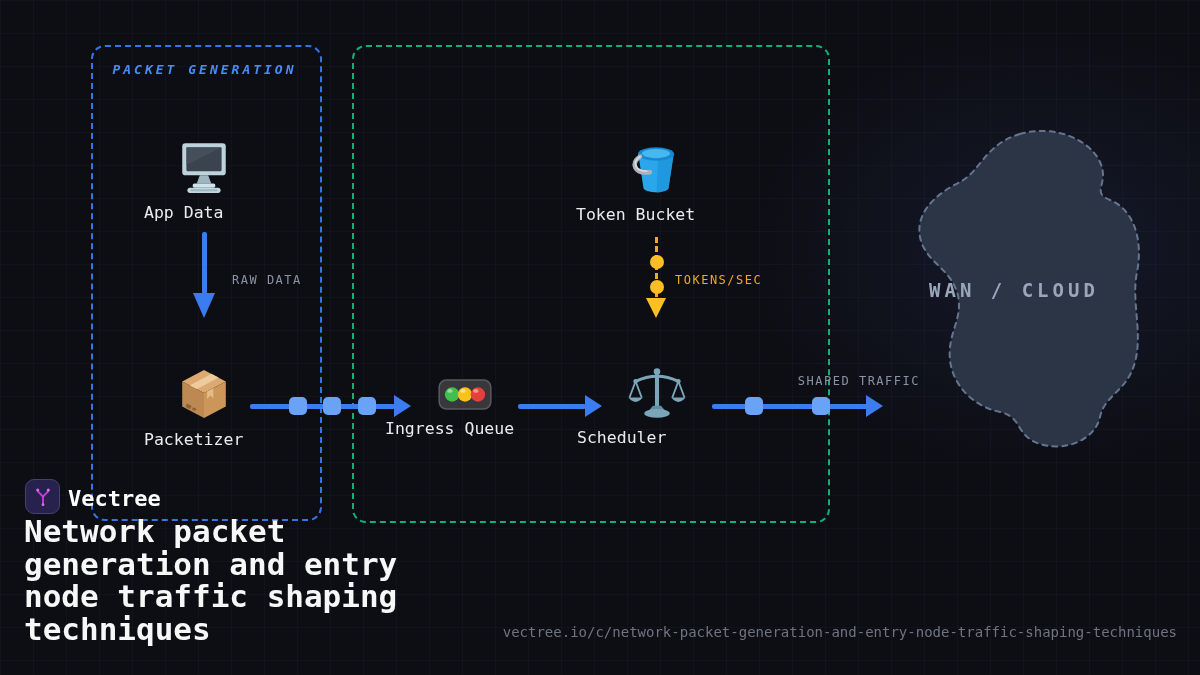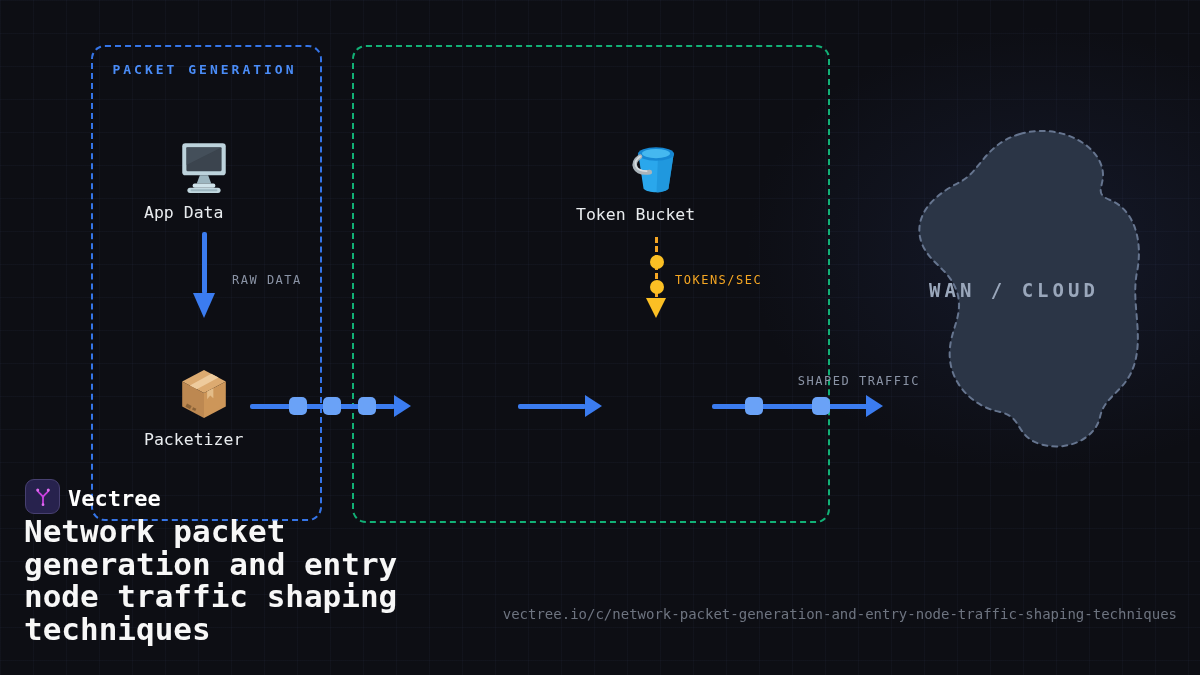--- a/index.html
+++ b/index.html
@@ -10,21 +10,21 @@
       radial-gradient(420px 320px at 1040px 250px, rgba(48,64,118,0.22), transparent 70%),
       linear-gradient(rgba(130,150,210,0.045) 1px, transparent 1px),
       linear-gradient(90deg, rgba(130,150,210,0.045) 1px, transparent 1px);
     background-size:auto, 33px 33px, 33px 33px;
     font-family:"DejaVu Sans Mono", monospace;
   }
   .group-box{position:absolute;border:2px dashed;border-radius:14px;}
   .group-box.blue{left:91px;top:45px;width:227px;height:472px;border-color:#3575e8;}
   .group-box.green{left:352px;top:45px;width:474px;height:474px;border-color:#12b076;}
   .group-title{position:absolute;top:62px;font-weight:bold;font-size:13px;letter-spacing:3px;text-align:center;}
-  .group-title.blue{left:91px;width:227px;color:#4a8cf7;}
+  .group-title.blue{left:91px;width:227px;color:#4a8cf7;font-style:italic;}
   .group-title.green{left:352px;width:474px;color:#2ecc8f;}
 
   .node{position:absolute;text-align:left;}
   .node .icon{display:flex;justify-content:center;align-items:flex-end;}
   .nlabel{margin-top:9px;font-size:16.5px;color:#e9ecef;}
 
   
   .vline{position:absolute;left:202px;top:232px;width:5px;height:62px;background:#3b7cf0;border-radius:2px;}
   .vhead{position:absolute;left:193px;top:293px;width:0;height:0;
     border-left:11px solid transparent;border-right:11px solid transparent;border-top:25px solid #3b7cf0;}
@@ -46,21 +46,21 @@
   
   .cloud-label{position:absolute;left:929px;top:279px;width:200px;text-align:left;
     color:#9aa7bb;font-weight:bold;font-size:19px;letter-spacing:4px;}
 
   
   .logo{position:absolute;left:25px;top:479px;width:33px;height:33px;border-radius:9px;
     background:#27224d;border:1px solid #474070;display:flex;align-items:center;justify-content:center;}
   .brand-name{position:absolute;left:68px;top:486px;font-size:22px;font-weight:bold;color:#ffffff;}
   .page-title{position:absolute;left:24px;top:515px;width:452px;font-size:31px;line-height:32.5px;
     font-weight:bold;color:#f7f7f7;}
-  .footer-url{position:absolute;right:23px;top:606px;font-size:14px;color:#6e7480;}
+  .footer-url{position:absolute;right:23px;top:624px;font-size:14px;color:#6e7480;}
 </style>
 </head>
 <body>
 
 <div class="canvas">
 
   <div class="group-box blue"></div>
   <div class="group-title blue">PACKET GENERATION</div>
   <div class="group-box green"></div>
 
@@ -116,21 +116,55 @@
     </div>
     <div class="nlabel">Packetizer</div>
   </div>
 
   <div class="tokline"></div>
   <div class="tokdot" style="top:255px;"></div>
   <div class="tokdot" style="top:280px;"></div>
   <div class="tokhead"></div>
   <div class="tok-label">TOKENS/SEC</div>
 
+  <div class="node" style="left:385px;top:379px;width:160px;">
+    <div class="icon">
+      <svg width="54" height="31" viewBox="0 0 52 30">
+        <rect x="1" y="1" width="50" height="28" rx="7" fill="#38383c" stroke="#58585e" stroke-width="1.5"></rect>
+        <circle cx="13.5" cy="15" r="7" fill="#3fbf4e"></circle>
+        <circle cx="26" cy="15" r="7" fill="#f6c31c"></circle>
+        <circle cx="38.5" cy="15" r="7" fill="#e6403a"></circle>
+        <ellipse cx="11.5" cy="11.5" rx="2.6" ry="1.8" fill="#ffffff" opacity="0.45"></ellipse>
+        <ellipse cx="24" cy="11.5" rx="2.6" ry="1.8" fill="#ffffff" opacity="0.45"></ellipse>
+        <ellipse cx="36.5" cy="11.5" rx="2.6" ry="1.8" fill="#ffffff" opacity="0.45"></ellipse>
+      </svg>
+    </div>
+    <div class="nlabel">Ingress Queue</div>
+  </div>
 
+  <div class="node" style="left:577px;top:366px;width:160px;">
+    <div class="icon">
+      <svg width="58" height="53" viewBox="0 0 56 52">
+        <g stroke="#7ba6ba" fill="none">
+          <path d="M7 15 Q28 5 49 15" stroke-width="3"></path>
+          <path d="M7 15 L1 31 M7 15 L13 31" stroke-width="1.8"></path>
+          <path d="M49 15 L43 31 M49 15 L55 31" stroke-width="1.8"></path>
+        </g>
+        <circle cx="28" cy="5.5" r="3.2" fill="#7ba6ba"></circle>
+        <circle cx="7" cy="15" r="2.2" fill="#7ba6ba"></circle>
+        <circle cx="49" cy="15" r="2.2" fill="#7ba6ba"></circle>
+        <path d="M0 31 Q7 39.5 14 31 Z" fill="#7ba6ba"></path>
+        <path d="M42 31 Q49 39.5 56 31 Z" fill="#7ba6ba"></path>
+        <rect x="26" y="7" width="4" height="34" rx="1.5" fill="#7ba6ba"></rect>
+        <path d="M20 44 L36 44 L32 39 L24 39 Z" fill="#5d8ea3"></path>
+        <ellipse cx="28" cy="46.5" rx="12.5" ry="4.2" fill="#7ba6ba"></ellipse>
+      </svg>
+    </div>
+    <div class="nlabel">Scheduler</div>
+  </div>
 
 
   <div class="hline" style="left:250px;width:145px;"></div>
   <div class="hhead" style="left:394px;"></div>
   <div class="packet" style="left:289px;"></div>
   <div class="packet" style="left:323px;"></div>
   <div class="packet" style="left:358px;"></div>
 
   <div class="hline" style="left:518px;width:68px;"></div>
   <div class="hhead" style="left:585px;"></div>

